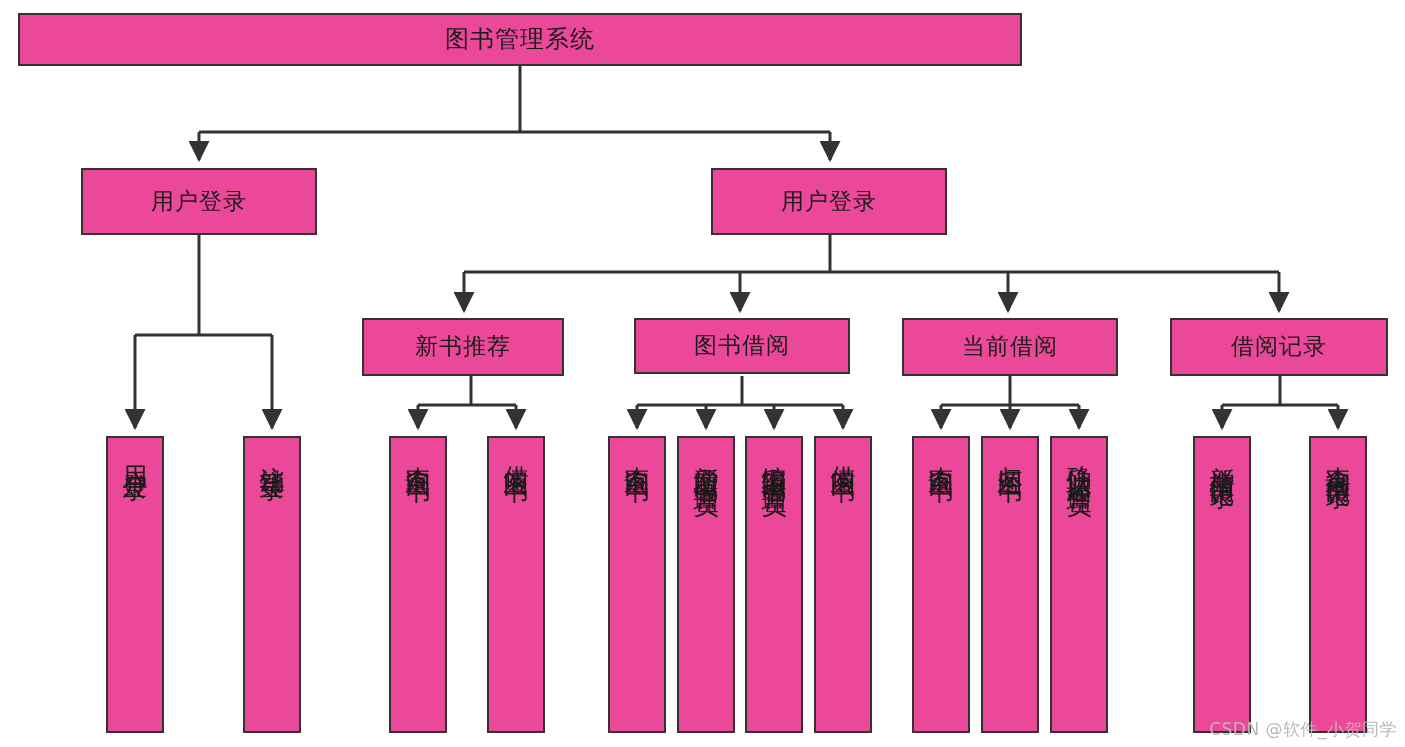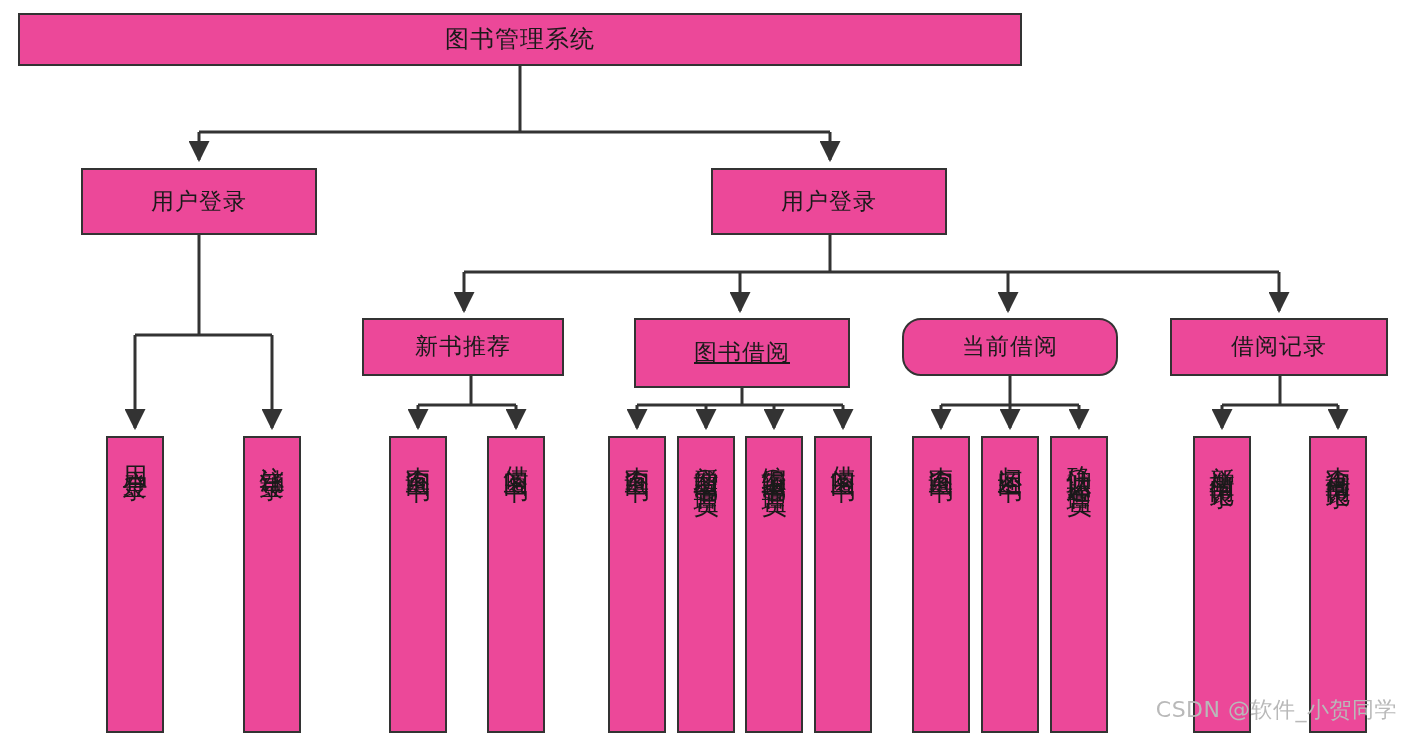--- a/index.html
+++ b/index.html
@@ -58,22 +58,22 @@
     writing-mode: vertical-rl;
     text-orientation: upright;
     font-size: 25px;
     line-height: 1.0;
     letter-spacing: 4px;
     white-space: nowrap;
   }
   .watermark {
     position: absolute;
     right: 8px;
-    bottom: 22px;
-    font-size: 22px;
+    bottom: 6px;
+    font-size: 17px;
     color: #b9b9b9;
     letter-spacing: 0.5px;
     white-space: nowrap;
     pointer-events: none;
   }
 </style>
 </head>
 <body>
 
 <div id="diagram-root">
@@ -135,24 +135,24 @@
   <div class="node horizontal" style="left:81px; top:168px; width:236px; height:67px;">
     <span class="node-label">用户登录</span>
   </div>
   <div class="node horizontal" style="left:711px; top:168px; width:236px; height:67px;">
     <span class="node-label">用户登录</span>
   </div>
 
   <div class="node horizontal" style="left:362px; top:318px; width:202px; height:58px;">
     <span class="node-label">新书推荐</span>
   </div>
-  <div class="node horizontal" style="left:634px; top:318px; width:216px; height:70px;text-decoration:underline;">
+  <div class="node horizontal" style="left:634px; top:318px; width:216px; height:56px;">
     <span class="node-label">图书借阅</span>
   </div>
-  <div class="node horizontal" style="left:902px; top:318px; width:216px; height:58px;border-radius:19px;">
+  <div class="node horizontal" style="left:902px; top:318px; width:216px; height:58px;">
     <span class="node-label">当前借阅</span>
   </div>
   <div class="node horizontal" style="left:1170px; top:318px; width:218px; height:58px;">
     <span class="node-label">借阅记录</span>
   </div>
 
   <div class="node vertical" style="left:106px; top:436px; width:58px; height:297px;">
     <span class="node-label">用户登录</span>
   </div>
   <div class="node vertical" style="left:243px; top:436px; width:58px; height:297px;">

